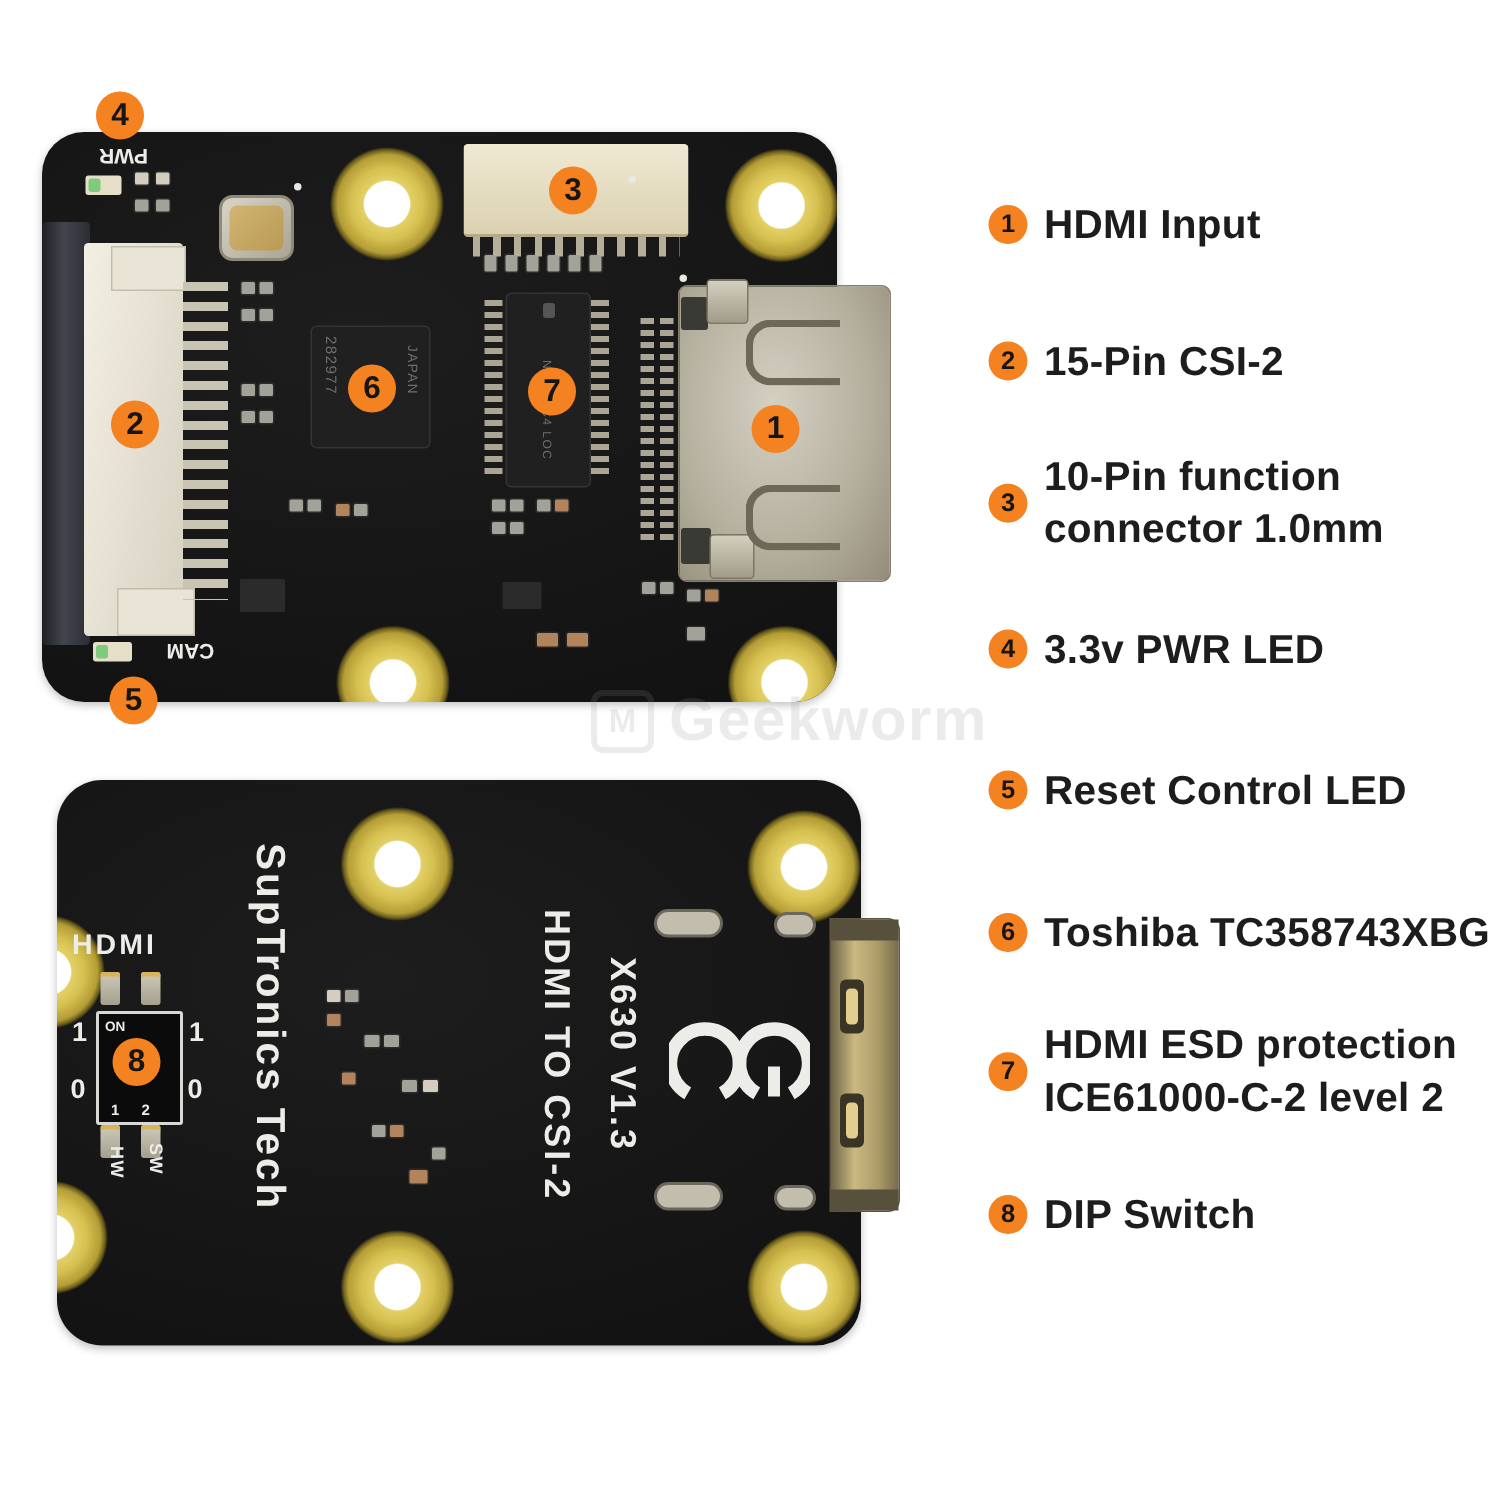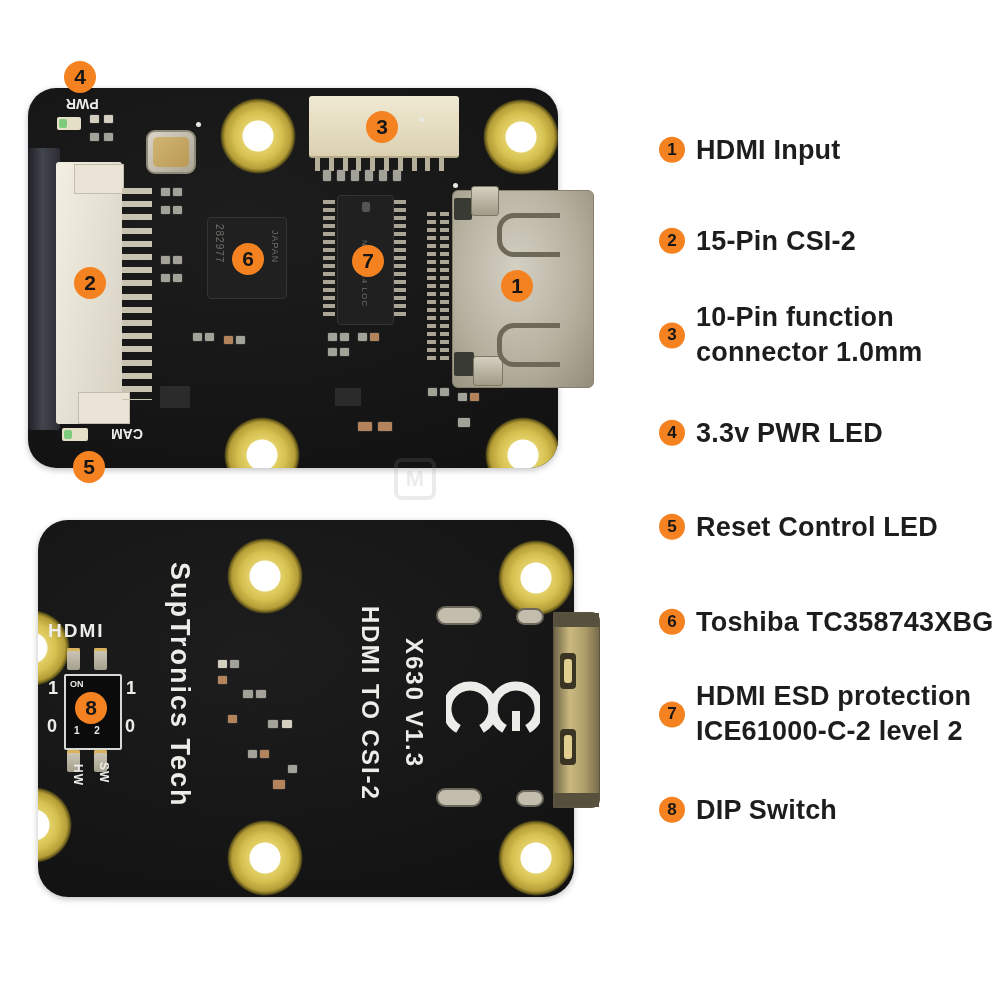--- a/index.html
+++ b/index.html
@@ -75,20 +75,21 @@
     display:flex; align-items:center; justify-content:center; font-weight:bold; font-size:22px; }
   .wm-text { font-size:40px; font-weight:bold; letter-spacing:1px; }
 </style>
 </head>
 <body>
 
 <div id="canvas">
 
   <div class="watermark">
     <div class="wm-logo">M</div>
+    <div class="wm-text">Geekworm</div>
   </div>
 
   <div class="board" style="left:28px; top:88px; width:530px; height:380px;">
     <div class="surface">
 
       <div class="hole" style="left:192px; top:10px;"></div>
       <div class="hole" style="left:455px; top:11px;"></div>
       <div class="hole" style="left:196px; top:329px;"></div>
       <div class="hole" style="left:457px; top:329px;"></div>
 
@@ -186,21 +187,21 @@
       <div class="hole" style="left:189px; top:300px;"></div>
       <div class="hole" style="left:460px; top:300px;"></div>
       <div class="hole" style="left:-44px; top:90px;"></div>
       <div class="hole" style="left:-42px; top:267px;"></div>
 
       <div class="silk" style="left:10px; top:100px; font-size:19px; letter-spacing:2px;">HDMI</div>
       <div class="dip-pad" style="left:29px; top:128px;"></div>
       <div class="dip-pad" style="left:56px; top:128px;"></div>
       <div class="dip-body" style="left:26px; top:154px; width:54px; height:72px;">
         <div class="silk" style="left:4px; top:3px; font-size:9px;">ON</div>
-        <div class="silk" style="left:8px; bottom:12px; font-size:10px; letter-spacing:6px;">1 2</div>
+        <div class="silk" style="left:8px; bottom:2px; font-size:10px; letter-spacing:6px;">1 2</div>
       </div>
       <div class="dip-pad" style="left:29px; top:230px;"></div>
       <div class="dip-pad" style="left:56px; top:230px;"></div>
       <div class="silk" style="left:10px; top:158px; font-size:18px;">1</div>
       <div class="silk" style="left:9px; top:196px; font-size:18px;">0</div>
       <div class="silk" style="left:88px; top:158px; font-size:18px;">1</div>
       <div class="silk" style="left:87px; top:196px; font-size:18px;">0</div>
       <div class="silk vtext" style="left:33px; top:244px; font-size:12px; letter-spacing:1px;">HW</div>
       <div class="silk vtext" style="left:59px; top:242px; font-size:12px; letter-spacing:1px;">SW</div>
 

